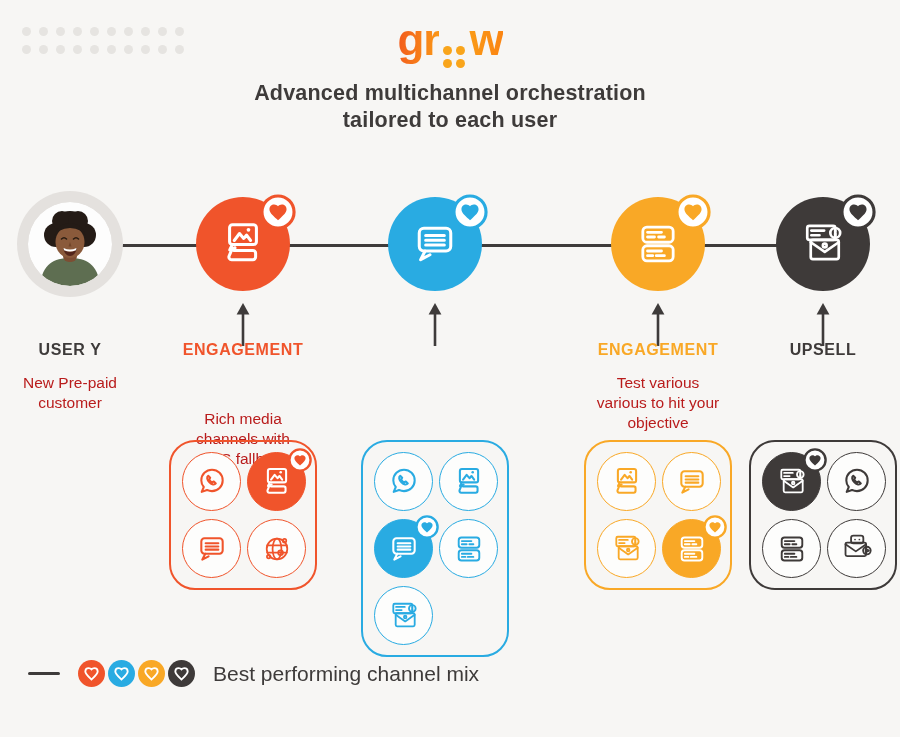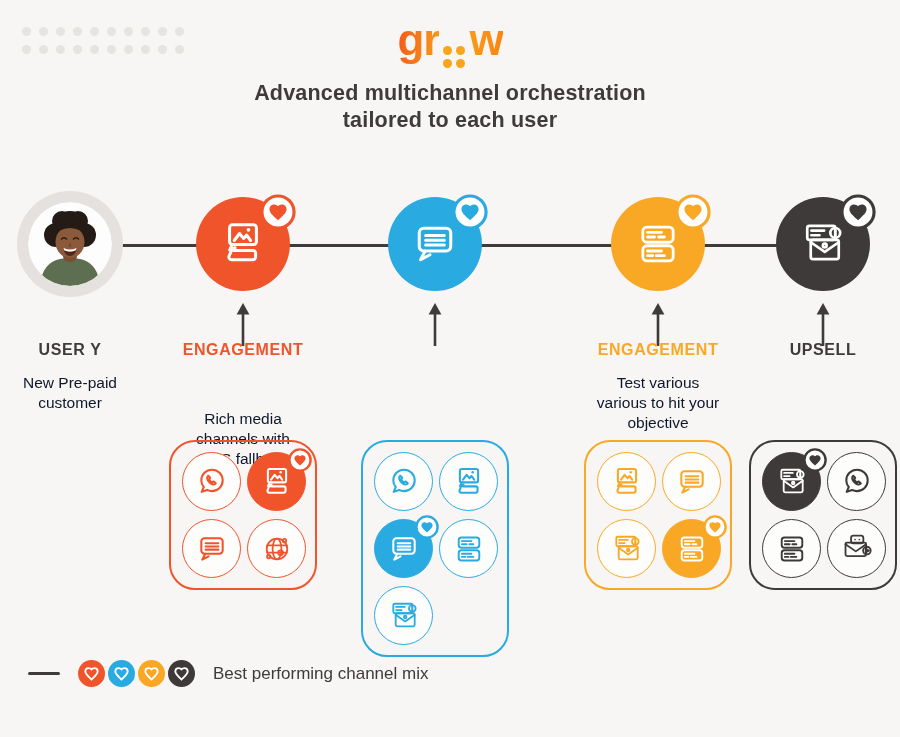--- a/index.html
+++ b/index.html
@@ -36,42 +36,42 @@
 
   
   .node{position:relative;margin-top:6px;width:94px;height:94px;border-radius:50%;background:var(--c);display:flex;align-items:center;justify-content:center;}
   .node-icon{width:56px;height:56px;color:#fff;display:block;}
   .heart-badge{display:block;}
   .node-badge{position:absolute;top:-3px;right:-6px;width:36px;height:36px;color:var(--c);}
 
   .arrow{position:absolute;top:111px;left:50%;transform:translateX(-50%);width:18px;height:44px;}
 
   .stage-label{position:absolute;top:150px;width:100%;text-align:center;font-size:16px;font-weight:bold;letter-spacing:.6px;color:var(--c,#3E3B3A);}
-  .stage-desc{position:absolute;top:182px;left:50%;transform:translateX(-50%);text-align:center;font-size:15.5px;line-height:1.28;color:#0f172a;}
+  .stage-desc{position:absolute;top:182px;left:50%;transform:translateX(-50%);text-align:center;font-size:15.5px;line-height:1.28;color:#b91c1c;}
   .user-col .stage-desc{width:130px;}
   .stage-col[data-stage="0"] .stage-desc{width:125px;margin-top:36px;}
   .stage-col[data-stage="1"] .stage-desc{width:158px;}
   .stage-col[data-stage="2"] .stage-desc{width:135px;}
   .stage-col[data-stage="3"] .stage-desc{width:122px;}
 
   
   .mix-box{position:absolute;top:249px;left:50%;transform:translateX(-50%);border:2.2px solid var(--c);border-radius:26px;padding:10px 11px;}
   .chan-grid{display:grid;grid-template-columns:repeat(2,57px);gap:8px;justify-content:center;}
   .chan{position:relative;width:57px;height:57px;border:1.8px solid var(--c);border-radius:50%;background:#FDFDFC;color:var(--c);display:flex;align-items:center;justify-content:center;}
   .chan.hl{background:var(--c);}
   .chan.hl .chan-icon{color:#fff;}
   .chan-icon{width:38px;height:38px;color:inherit;display:block;}
   .chan-badge{position:absolute;top:-5px;right:-7px;width:24px;height:24px;color:var(--c);}
 
   
   .legend{position:absolute;left:28px;top:660px;display:flex;align-items:center;}
   .legend-dash{width:32px;height:3px;background:#3E3B3A;border-radius:2px;margin-right:18px;}
   .legend-hearts{display:flex;align-items:center;gap:3px;}
   .legend-heart{width:27px;height:27px;display:block;}
-  .legend-text{margin-left:18px;font-size:17px;color:#3E3B3A;}
+  .legend-text{margin-left:18px;font-size:21px;color:#3E3B3A;}
 </style>
 </head>
 <body>
 
 <svg width="0" height="0" style="position:absolute" aria-hidden="true">
   <defs>
     <symbol id="sym-whatsapp-icon" viewBox="0 0 48 48">
       <g fill="none" stroke="currentColor" stroke-width="2.6" stroke-linecap="round" stroke-linejoin="round">
         <path d="M24 8.5c7.5 0 13.5 6 13.5 13.5S31.5 35.5 24 35.5c-2.3 0-4.4-.55-6.3-1.5L11 36.5l2.6-6.2c-1.9-2.3-3.1-5.2-3.1-8.3C10.5 14.5 16.5 8.5 24 8.5z"></path>
         <path d="M19.2 16.2l2.5 2.5-1.3 2.1c.8 1.7 2.1 3 3.8 3.8l2.1-1.3 2.5 2.5c-1.6 2.2-5 1.6-8.1-1.5s-3.7-6.5-1.5-8.1z"></path>

